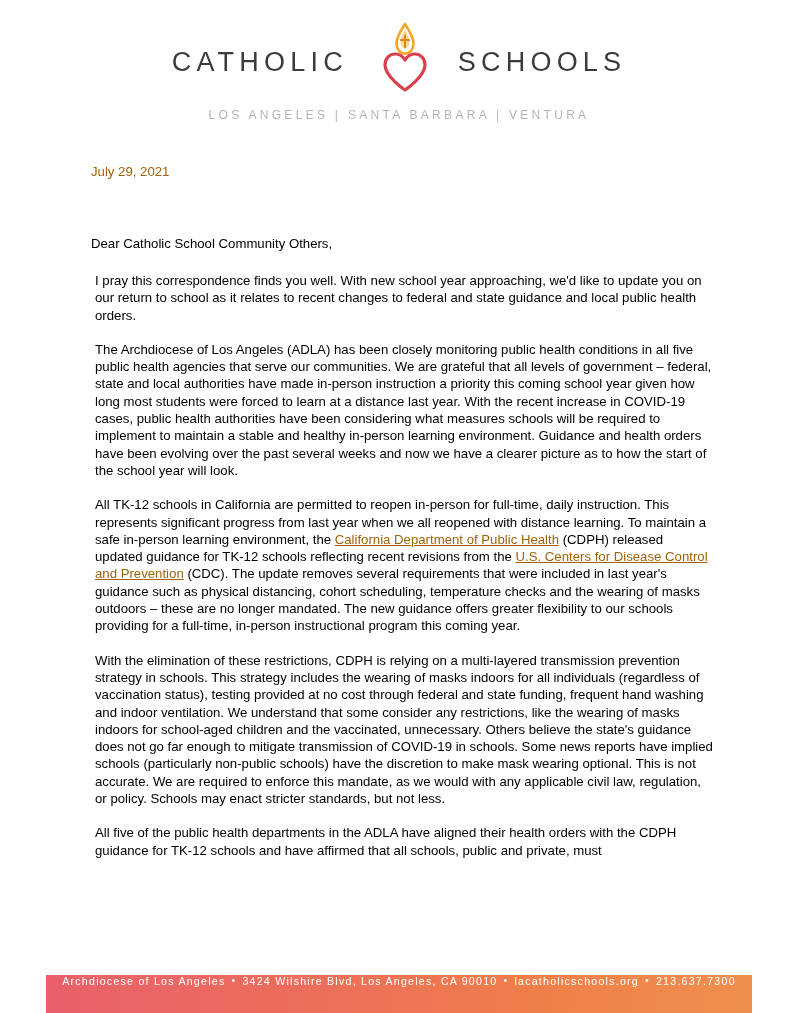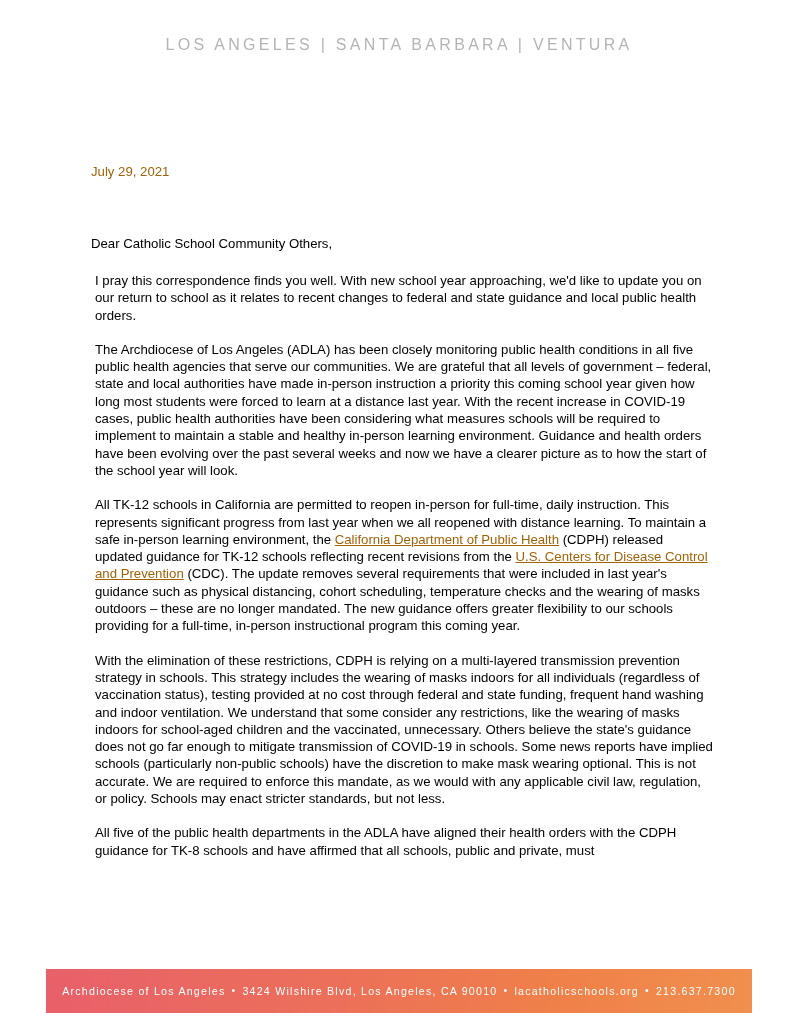--- a/index.html
+++ b/index.html
@@ -48,21 +48,21 @@
   .logo-mark {
     width: 62px;
     height: 72px;
     flex: 0 0 62px;
     position: relative;
     top: -4px;
   }
 
   .locations {
     margin-top: 10px;
-    font-size: 16px;
+    font-size: 12px;
     letter-spacing: 3.3px;
     color: #b4b4b4;
     white-space: nowrap;
   }
 
   
   .letter {
     position: absolute;
     left: 91px;
     top: 0;
@@ -99,24 +99,24 @@
   a.doclink {
     color: #a16207;
   }
 
   
   .footer-bar {
     position: absolute;
     left: 46px;
     right: 46px;
     bottom: 0;
-    height: 44px;
+    height: 38px;
     background: linear-gradient(90deg, #e8606a 0%, #ec7059 42%, #ef8049 72%, #f08f4e 100%);
     display: flex;
-    align-items: center;
+    align-items: flex-start;
     justify-content: center;
   }
   .footer-text {
     color: #ffffff;
     font-size: 10.6px;
     letter-spacing: 1.25px;
     white-space: nowrap;
     font-family: "Liberation Sans", sans-serif;
   }
   .footer-text .sep {
@@ -124,38 +124,55 @@
     position: relative;
     top: -1px;
   }
 </style>
 </head>
 <body>
 
 <div class="page">
 
   <div class="letterhead">
+    <div class="logo-row">
+      <span class="wordmark left">CATHOLIC</span>
+
+      <span class="logo-mark">
+        <svg viewBox="0 0 62 72" width="62" height="72" aria-hidden="true">
+
+          <path d="M31 2 C25.5 10.5 22.5 16 22.5 21.5 C22.5 27.6 26.4 31.5 31 31.5 C35.6 31.5 39.5 27.6 39.5 21.5 C39.5 16 36.5 10.5 31 2 Z" fill="none" stroke="#f5a623" stroke-width="2.6" stroke-linejoin="round"></path>
+          <path d="M31 8 C28 13 26.5 16.5 26.5 20 C26.5 23.8 28.6 26.2 31 26.2 C33.4 26.2 35.5 23.8 35.5 20 C35.5 16.5 34 13 31 8 Z" fill="#f7b733" opacity="0.55"></path>
+
+          <path d="M31 13.5 L31 25.5 M26.8 18 L35.2 18" stroke="#d98b1e" stroke-width="2" stroke-linecap="round"></path>
+
+          <path d="M31 68 C31 68 11 54.5 11 43 C11 36.2 15.8 32 21.2 32 C25.3 32 28.9 34.4 31 38 C33.1 34.4 36.7 32 40.8 32 C46.2 32 51 36.2 51 43 C51 54.5 31 68 31 68 Z" fill="none" stroke="#d9404e" stroke-width="3.2" stroke-linejoin="round"></path>
+        </svg>
+      </span>
+
+      <span class="wordmark right">SCHOOLS</span>
+    </div>
 
     <div class="locations">LOS ANGELES | SANTA BARBARA | VENTURA</div>
   </div>
 
   <div class="letter">
 
     <div class="date">July 29, 2021</div>
 
     <div class="salutation">Dear Catholic School Community Others,</div>
 
     <div class="body-copy">
       <p>I pray this correspondence finds you well. With new school year approaching, we'd like to update you on our return to school as it relates to recent changes to federal and state guidance and local public health orders.</p>
       <p>The Archdiocese of Los Angeles (ADLA) has been closely monitoring public health conditions in all five public health agencies that serve our communities. We are grateful that all levels of government – federal, state and local authorities have made in-person instruction a priority this coming school year given how long most students were forced to learn at a distance last year. With the recent increase in COVID-19 cases, public health authorities have been considering what measures schools will be required to implement to maintain a stable and healthy in-person learning environment. Guidance and health orders have been evolving over the past several weeks and now we have a clearer picture as to how the start of the school year will look.</p>
 
       <p><span>All TK-12 schools in California are permitted to reopen in-person for full-time, daily instruction. This represents significant progress from last year when we all reopened with distance learning. To maintain a safe in-person learning environment, the </span><a class="doclink" href="#">California Department of Public Health</a><span> (CDPH) released updated guidance for TK-12 schools reflecting recent revisions from the </span><a class="doclink" href="#">U.S. Centers for Disease Control and Prevention</a><span> (CDC). The update removes several requirements that were included in last year's guidance such as physical distancing, cohort scheduling, temperature checks and the wearing of masks outdoors – these are no longer mandated. The new guidance offers greater flexibility to our schools providing for a full-time, in-person instructional program this coming year.</span></p>
 
       <p>With the elimination of these restrictions, CDPH is relying on a multi-layered transmission prevention strategy in schools. This strategy includes the wearing of masks indoors for all individuals (regardless of vaccination status), testing provided at no cost through federal and state funding, frequent hand washing and indoor ventilation. We understand that some consider any restrictions, like the wearing of masks indoors for school-aged children and the vaccinated, unnecessary. Others believe the state's guidance does not go far enough to mitigate transmission of COVID-19 in schools. Some news reports have implied schools (particularly non-public schools) have the discretion to make mask wearing optional. This is not accurate. We are required to enforce this mandate, as we would with any applicable civil law, regulation, or policy. Schools may enact stricter standards, but not less.</p>
-      <p>All five of the public health departments in the ADLA have aligned their health orders with the CDPH guidance for TK-8 schools and have affirmed that all schools, public and private, must</p>
+      <p>All five of the public health departments in the ADLA have aligned their health orders with the CDPH guidance for TK-12 schools and have affirmed that all schools, public and private, must</p>
     </div>
   </div>
 
   <div class="footer-bar">
     <div class="footer-text"><span>Archdiocese of Los Angeles</span><span class="sep">•</span><span>3424 Wilshire Blvd, Los Angeles, CA 90010</span><span class="sep">•</span><span>lacatholicschools.org</span><span class="sep">•</span><span>213.637.7300</span></div>
   </div>
 
 </div>
 
 </body></html>

